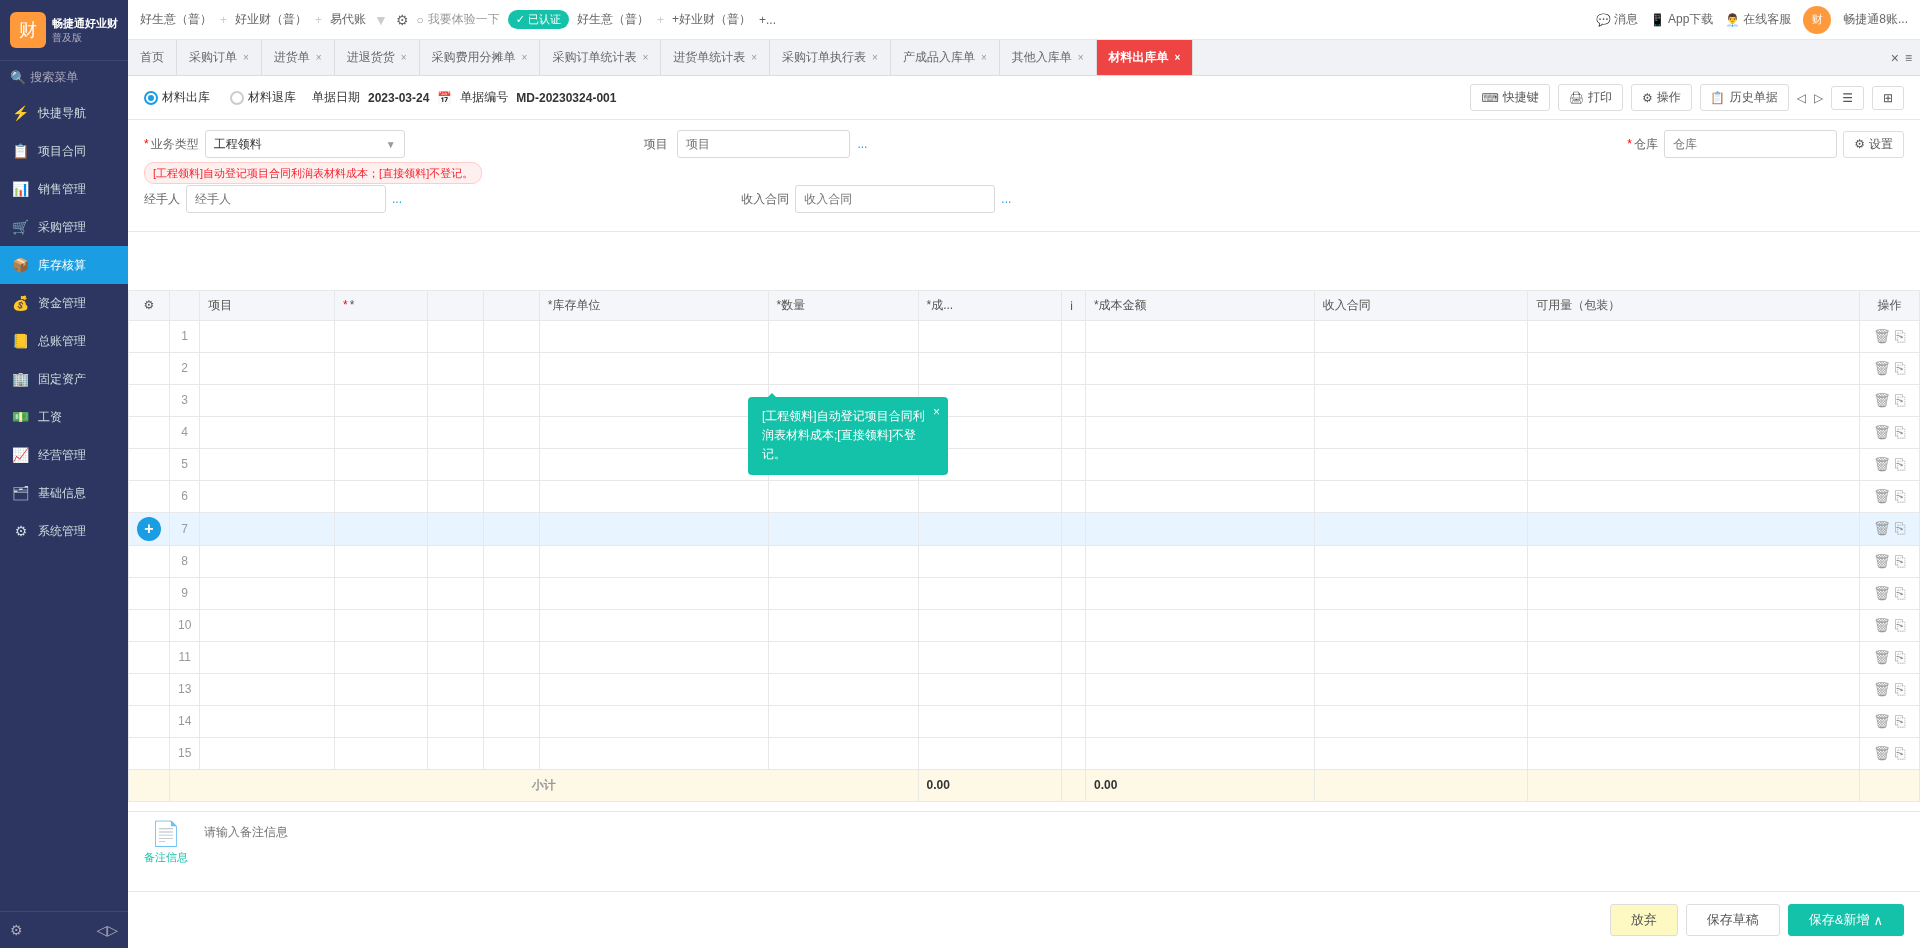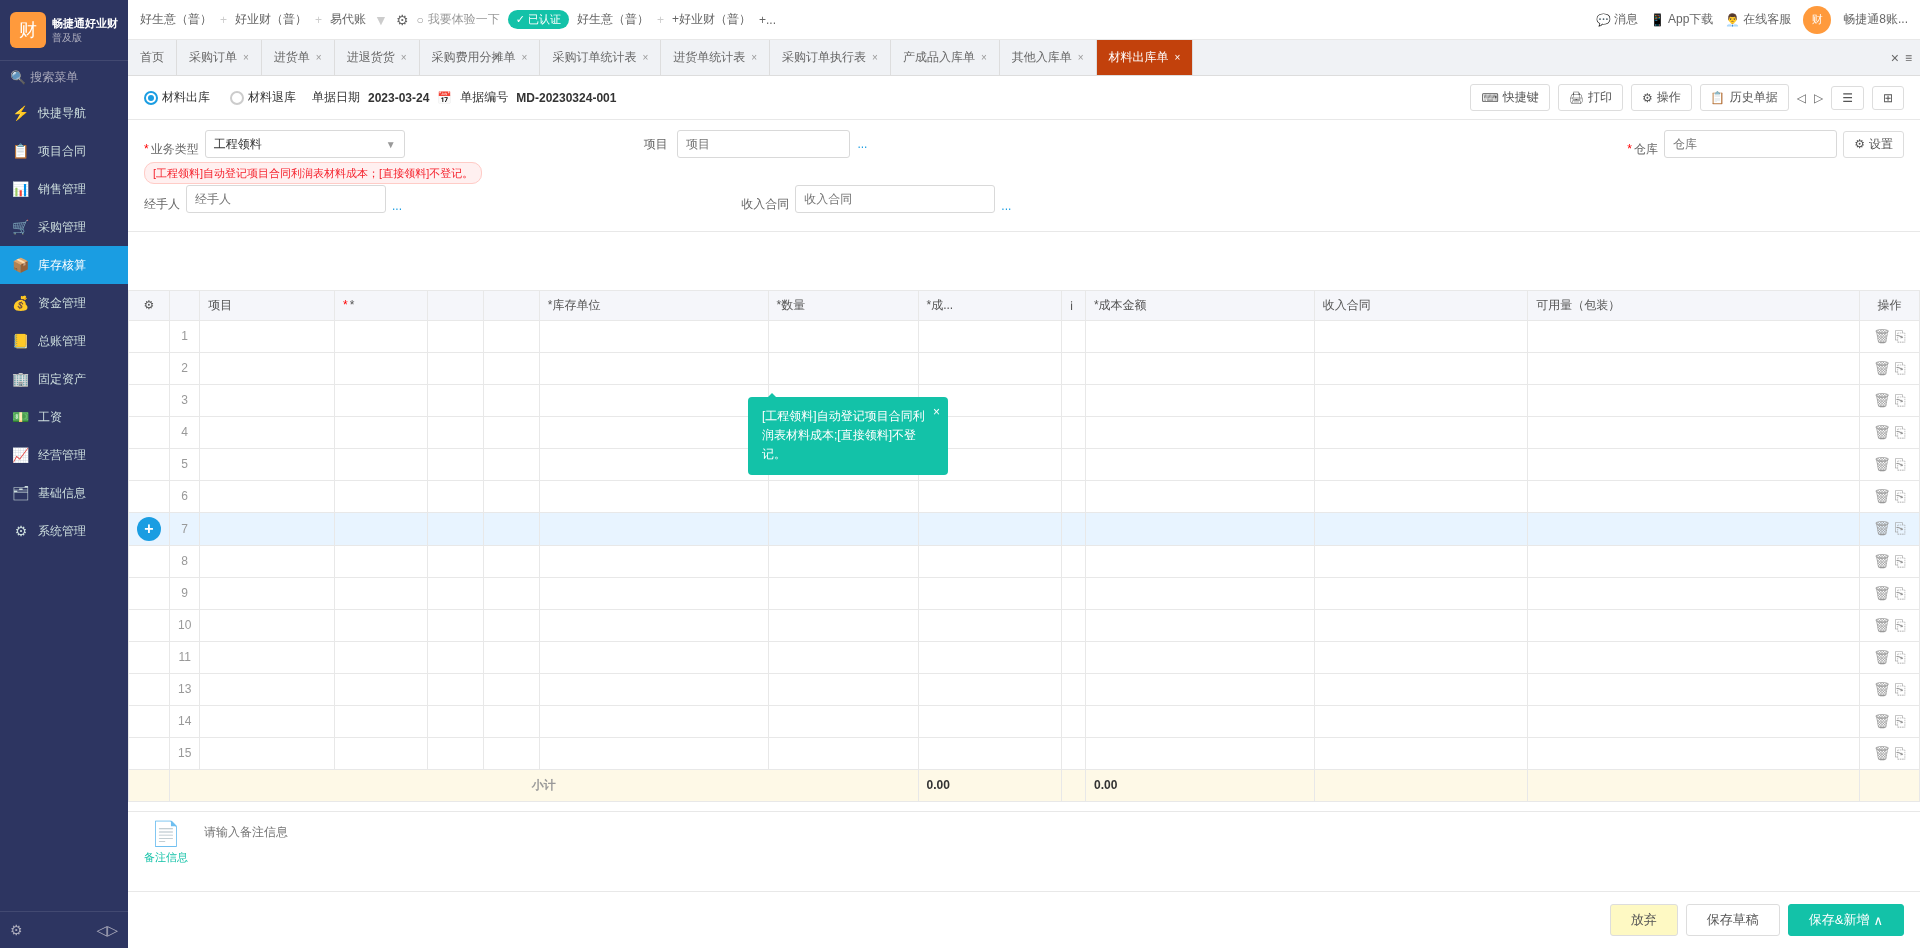--- a/index.html
+++ b/index.html
@@ -20,21 +20,21 @@
     .sidebar-bottom { padding: 10px; display: flex; justify-content: space-between; border-top: 1px solid rgba(255,255,255,0.1); }
     .sidebar-bottom-btn { color: #aab; cursor: pointer; font-size: 14px; }
 
     
     .top-bar { background: #fff; border-bottom: 1px solid #e8e8e8; padding: 0 12px; height: 40px; display: flex; align-items: center; gap: 8px; overflow: hidden; }
     .user-avatar { width: 28px; height: 28px; border-radius: 50%; background: #ff9a3c; display: flex; align-items: center; justify-content: center; color: #fff; font-size: 11px; cursor: pointer; }
 
     
     .tab-bar { background: #f0f2f5; border-bottom: 1px solid #ddd; display: flex; align-items: center; overflow: hidden; height: 36px; }
     .tab-item { padding: 0 12px; height: 36px; display: flex; align-items: center; gap: 4px; cursor: pointer; font-size: 12px; color: #666; border-right: 1px solid #ddd; white-space: nowrap; background: #f0f2f5; }
-    .tab-item.active-green { background: #c2410c; color: #fff; }
+    .tab-item.active-green { background: #ef4444; color: #fff; font-weight: bold; }
     .tab-close { font-size: 10px; color: #999; margin-left: 2px; }
     .tab-bar-end { margin-left: auto; display: flex; align-items: center; padding: 0 8px; gap: 6px; }
 
     
     .content-area { flex: 1; background: #fff; overflow: hidden; display: flex; flex-direction: column; }
 
     
     .doc-header { padding: 8px 16px; border-bottom: 1px solid #e8e8e8; display: flex; align-items: center; justify-content: space-between; }
     .doc-header-left { display: flex; align-items: center; gap: 16px; justify-content: space-between; }
     .doc-type-switch { display: flex; align-items: center; gap: 8px; }
@@ -43,21 +43,21 @@
     .radio-dot.checked { border-color: #1a9de2; }
     .radio-dot.checked::after { content: ''; width: 6px; height: 6px; border-radius: 50%; background: #1a9de2; }
     .doc-meta { display: flex; align-items: center; gap: 8px; font-size: 12px; color: #666; }
     .doc-meta label { color: #333; }
     .doc-header-right { display: flex; align-items: center; gap: 8px; }
     .header-btn { padding: 4px 10px; border: 1px solid #ddd; border-radius: 3px; cursor: pointer; font-size: 12px; background: #fff; color: #555; display: flex; align-items: center; gap: 4px; }
 
     
     .form-area { padding: 10px 16px; border-bottom: 1px solid #e8e8e8; }
     .form-row { display: flex; align-items: center; gap: 16px; margin-bottom: 8px; }
-    .form-field { display: flex; align-items: flex-end; gap: 6px; flex: 1; }
+    .form-field { display: flex; align-items: center; gap: 6px; flex: 1; }
     .form-label { color: #666; font-size: 12px; white-space: nowrap; }
     .form-label.required::before { content: '*'; color: red; margin-right: 2px; }
     .form-input { flex: 1; border: 1px solid #d9d9d9; border-radius: 3px; padding: 4px 8px; font-size: 12px; height: 28px; outline: none; }
     .form-select { flex: 1; border: 1px solid #d9d9d9; border-radius: 3px; padding: 4px 8px; font-size: 12px; height: 28px; display: flex; align-items: center; justify-content: space-between; cursor: pointer; background: #fff; }
     .form-select-value { color: #333; }
     .form-select-arrow { color: #999; font-size: 10px; }
     .form-link { color: #1a9de2; cursor: pointer; font-size: 12px; }
     .error-tip { background: #fff0f0; border: 1px solid #ffccc7; border-radius: 10px; padding: 4px 8px; font-size: 11px; color: #f5222d; }
 
     

